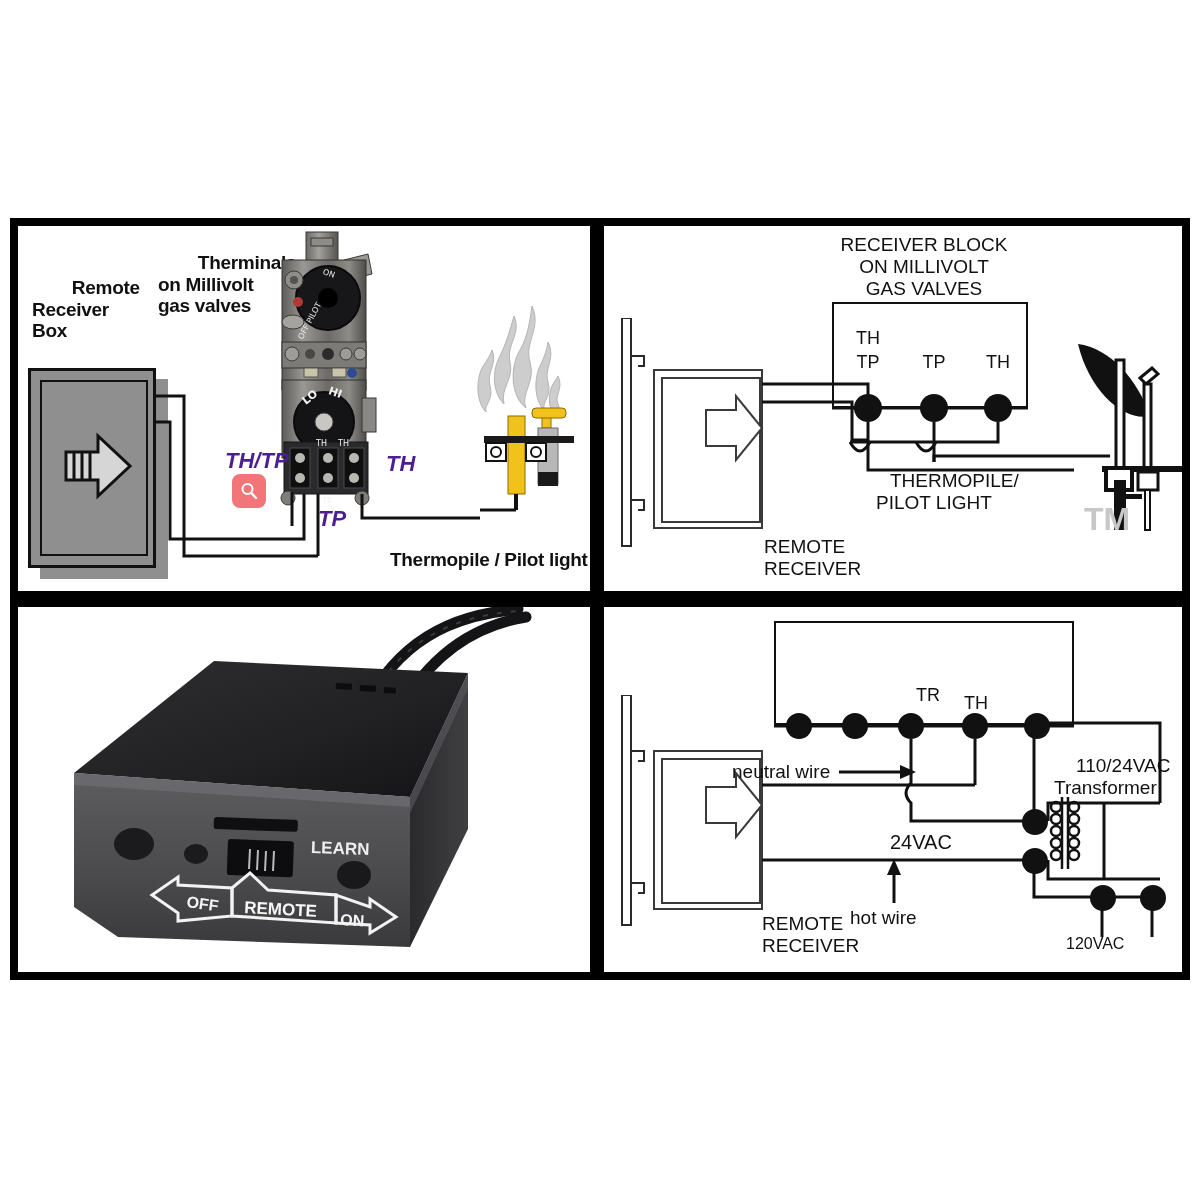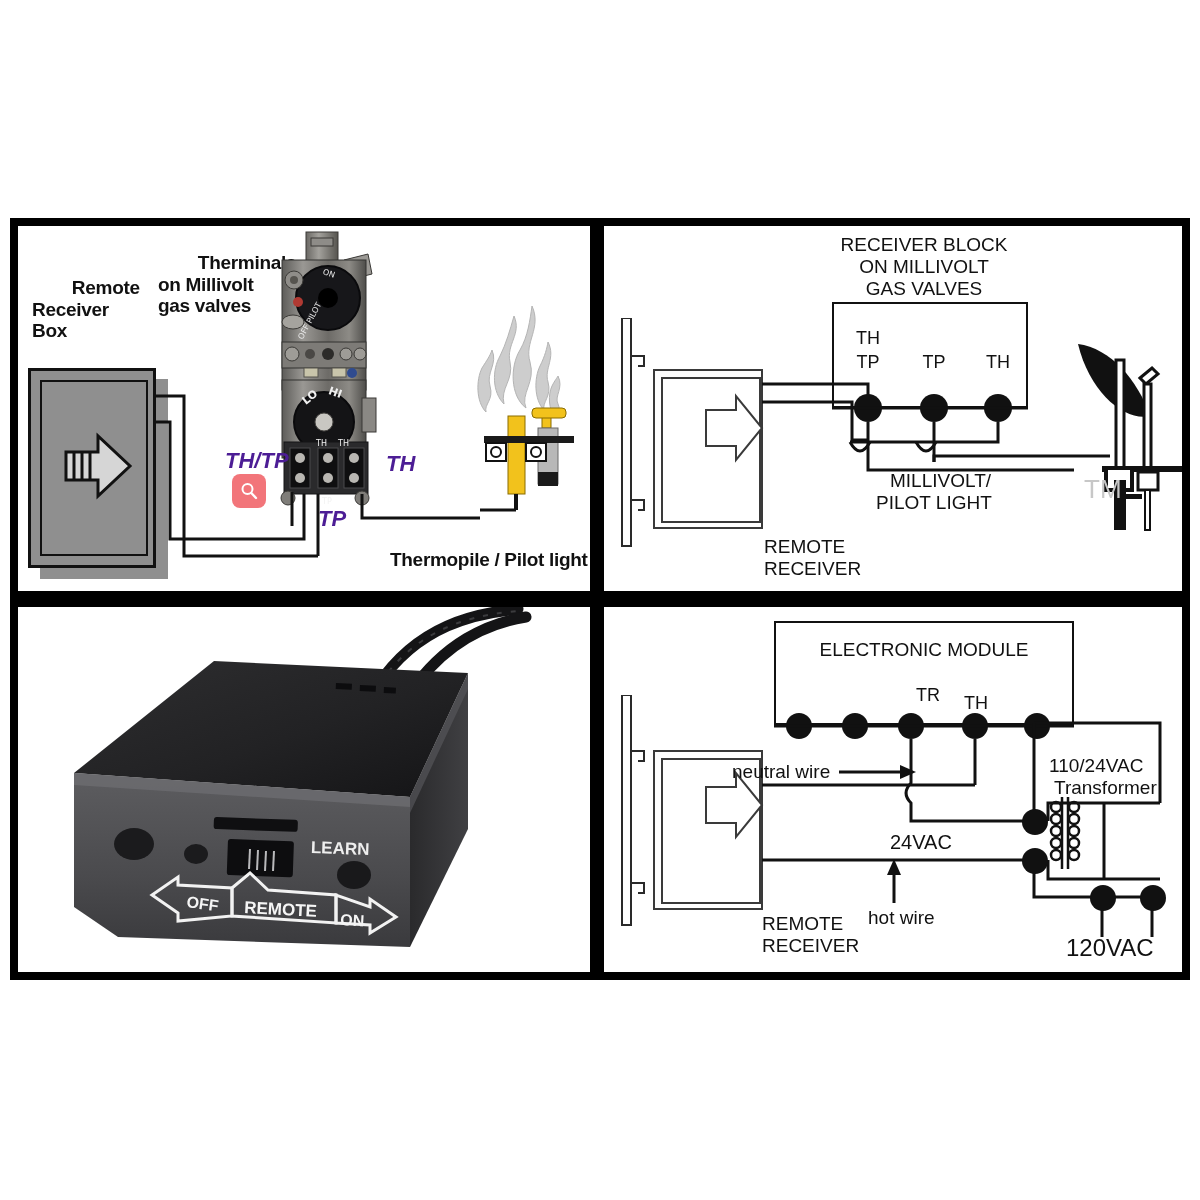--- a/index.html
+++ b/index.html
@@ -244,37 +244,37 @@
           <path d="M394,196 L394,216 L246,216"></path>
 
           <path d="M246,216 Q256,234 266,216"></path>
           <path d="M312,216 Q322,234 332,216"></path>
 
           <path d="M264,236 L264,244 L470,244"></path>
           <path d="M330,236 L330,230 L506,230"></path>
         </g>
       </svg>
 
-      <div class="txt cap-txt" style="left:286px;top:244px;">MILLIVOLT/</div>
+      <div class="txt cap-txt" style="left:286px;top:244px;">THERMOPILE/</div>
       <div class="txt cap-txt" style="left:272px;top:266px;">PILOT LIGHT</div>
 
       <svg style="position:absolute;left:462px;top:112px;" width="116" height="200" viewBox="0 0 116 200">
         <path d="M12,6 C44,10 72,42 84,78 C60,84 24,56 12,6Z" fill="#111111"></path>
         <rect x="50" y="22" width="8" height="108" fill="#ffffff" stroke="#111111" stroke-width="3"></rect>
         <path d="M74,40 L86,30 L92,36 L80,46Z" fill="#ffffff" stroke="#111111" stroke-width="3"></path>
         <rect x="78" y="46" width="7" height="84" fill="#ffffff" stroke="#111111" stroke-width="3"></rect>
         <rect x="36" y="128" width="80" height="6" fill="#111111"></rect>
         <rect x="40" y="130" width="26" height="22" fill="#ffffff" stroke="#111111" stroke-width="4"></rect>
         <rect x="72" y="134" width="20" height="18" fill="#ffffff" stroke="#111111" stroke-width="3"></rect>
         <rect x="48" y="142" width="12" height="50" fill="#111111"></rect>
         <rect x="79" y="152" width="5" height="40" fill="#ffffff" stroke="#111111" stroke-width="2"></rect>
         <rect x="54" y="156" width="22" height="5" fill="#111111"></rect>
       </svg>
 
-      <div class="txt" style="left:480px;top:249px;font-size:26px;color:#c7c7c7;font-weight:normal;">TM</div>
+      <div class="txt" style="left:480px;top:276px;font-size:32px;color:#c7c7c7;font-weight:bold;">TM</div>
     </div>
 
     <div class="panel" id="panel-bl">
       <svg style="position:absolute;left:0;top:0;" width="572" height="365" viewBox="0 0 572 365">
         <defs>
           <linearGradient id="topface" x1="0" y1="0" x2="1" y2="1">
             <stop offset="0%" stop-color="#2e2e30"></stop>
             <stop offset="55%" stop-color="#222224"></stop>
             <stop offset="100%" stop-color="#141416"></stop>
           </linearGradient>
@@ -332,21 +332,20 @@
         <text x="168" y="300" font-family="Liberation Sans, sans-serif" font-size="16" font-weight="bold" fill="#f5f5f5" transform="rotate(8 168 300)">OFF</text>
         <text x="226" y="306" font-family="Liberation Sans, sans-serif" font-size="17" font-weight="bold" fill="#f5f5f5" transform="rotate(3 226 306)">REMOTE</text>
         <text x="322" y="318" font-family="Liberation Sans, sans-serif" font-size="16" font-weight="bold" fill="#f5f5f5" transform="rotate(3 322 318)">ON</text>
       </svg>
 
     </div>
 
     <div class="panel" id="panel-br">
 
       <div class="box-out" style="left:170px;top:14px;width:300px;height:104px;"></div>
-      <div class="txt cap-txt" style="left:170px;top:32px;width:300px;">ELECTRONIC MODULE</div>
 
       <div class="txt term-txt" style="left:290px;top:78px;width:36px;margin-left:16px;">TR</div>
       <div class="txt term-txt" style="left:354px;top:86px;width:36px;">TH</div>
 
       <div class="dot" style="left:182px;top:106px;width:26px;height:26px;"></div>
       <div class="dot" style="left:238px;top:106px;width:26px;height:26px;"></div>
       <div class="dot" style="left:294px;top:106px;width:26px;height:26px;"></div>
       <div class="dot" style="left:358px;top:106px;width:26px;height:26px;"></div>
       <div class="dot" style="left:420px;top:106px;width:26px;height:26px;"></div>
 
@@ -414,21 +413,21 @@
           <circle cx="470" cy="248" r="5"></circle>
         </g>
       </svg>
 
       <div class="dot" style="left:418px;top:202px;width:26px;height:26px;"></div>
       <div class="dot" style="left:418px;top:241px;width:26px;height:26px;"></div>
       <div class="dot" style="left:486px;top:278px;width:26px;height:26px;"></div>
       <div class="dot" style="left:536px;top:278px;width:26px;height:26px;"></div>
 
       <div class="txt cap-txt" style="left:128px;top:154px;text-align:left;">neutral wire</div>
-      <div class="txt cap-txt" style="left:264px;top:300px;text-align:left;">hot wire</div>
+      <div class="txt cap-txt" style="left:246px;top:300px;text-align:left;">hot wire</div>
       <div class="txt cap-txt" style="left:286px;top:224px;text-align:left;font-size:20px;">24VAC</div>
-      <div class="txt cap-txt" style="left:462px;top:328px;text-align:right;font-size:24px;">120VAC</div>
-      <div class="txt cap-txt" style="left:445px;top:148px;text-align:left;">110/24VAC</div>
+      <div class="txt cap-txt" style="left:462px;top:328px;text-align:right;font-size:16px;">120VAC</div>
+      <div class="txt cap-txt" style="left:472px;top:148px;text-align:left;">110/24VAC</div>
       <div class="txt cap-txt" style="left:450px;top:170px;text-align:right;">Transformer</div>
     </div>
 
   </div>
 </div>
 
 </body></html>

